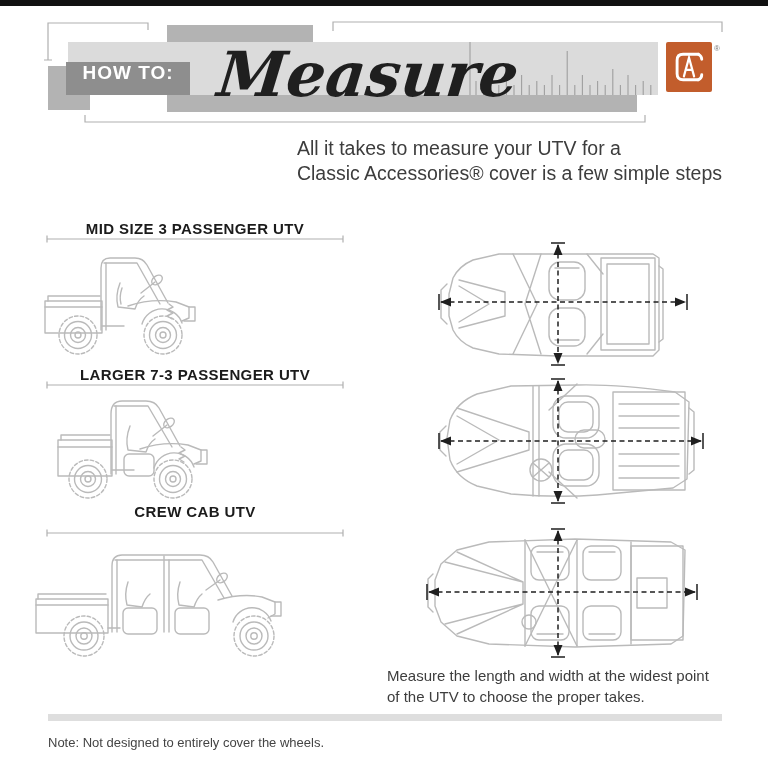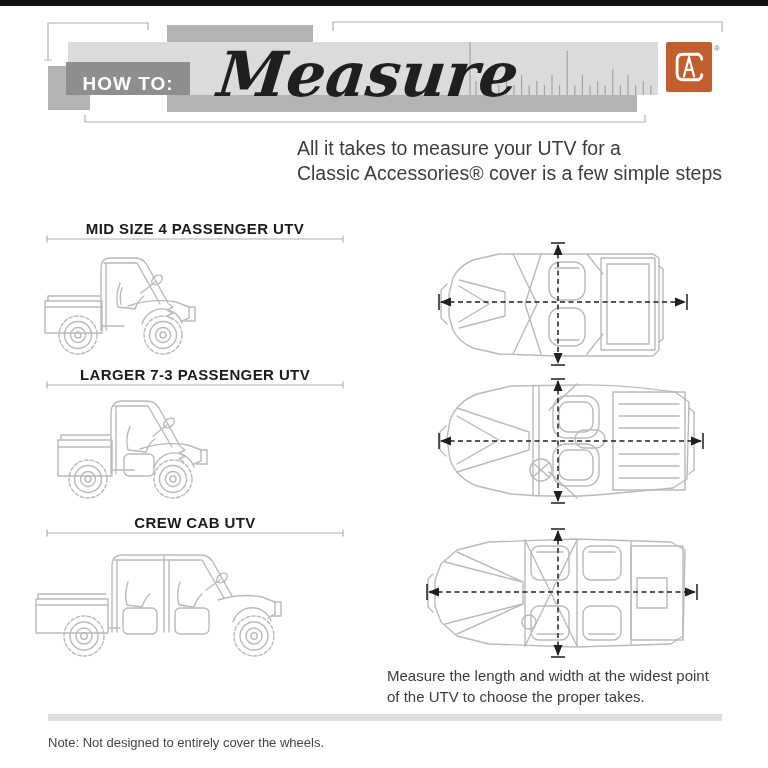--- a/index.html
+++ b/index.html
@@ -6,33 +6,33 @@
   .canvas{position:relative;width:768px;height:768px;background:#fff;overflow:hidden;
           font-family:"Liberation Sans",sans-serif;}
   .abs{position:absolute;}
   .topbar{left:0;top:0;width:768px;height:6px;background:#111;}
   .deco-svg{left:0;top:0;width:768px;height:200px;}
   .block-top{left:167px;top:25px;width:146px;height:18px;background:#b3b3b3;}
   .light-bar{left:68px;top:42px;width:590px;height:53px;background:#dbdbdb;}
   .under-bar{left:167px;top:95px;width:470px;height:17px;background:#b3b3b3;}
   .left-square{left:48px;top:66px;width:42px;height:44px;background:#b3b3b3;}
   .howto-box{left:66px;top:62px;width:124px;height:33px;background:#8e8e8e;
-             display:flex;align-items:flex-end;justify-content:center;}
+             display:flex;align-items:flex-start;justify-content:center;}
   .howto-box span{color:#fff;font-weight:bold;font-size:19px;letter-spacing:1px;}
   .ruler{left:468px;top:42px;width:190px;height:53px;}
   .script-title{left:218px;top:44px;font-family:"DejaVu Serif",serif;font-style:italic;
                 font-weight:bold;font-size:62px;color:#1f1f1f;line-height:1;
                 transform:skewX(-6deg);}
   .logo-box{left:666px;top:42px;width:46px;height:50px;background:#c25d2c;border-radius:2px;
             display:flex;align-items:center;justify-content:center;}
   .logo-reg{left:714px;top:44px;font-size:8px;color:#777;}
   .subtitle{right:46px;top:136px;text-align:left;font-size:19.5px;line-height:25px;color:#3d3d3d;}
   .sec-label{width:298px;text-align:center;font-size:15px;font-weight:bold;
              color:#1b1b1b;letter-spacing:.4px;}
-  .lbl1{left:46px;top:220px;} .lbl2{left:46px;top:366px;} .lbl3{left:46px;top:514px;}
+  .lbl1{left:46px;top:220px;} .lbl2{left:46px;top:366px;} .lbl3{left:46px;top:503px;}
   .rule{width:298px;height:10px;}
   .rul1{left:46px;top:234px;} .rul2{left:46px;top:380px;} .rul3{left:46px;top:528px;}
   .instruction{left:387px;top:665px;font-size:15px;line-height:21px;color:#3d3d3d;}
   .divider{left:48px;top:714px;width:674px;height:7px;background:#dedede;}
   .footnote{left:48px;top:735px;font-size:13px;color:#444;text-align:right;}
   .art{stroke:#bababa;fill:none;stroke-width:1.4;stroke-linejoin:round;stroke-linecap:round;}
   .msr{stroke:#1f1f1f;fill:none;stroke-width:1.5;}
   .msrf{fill:#1f1f1f;stroke:none;}
   .thin{stroke:#b0b0b0;fill:none;stroke-width:1.2;}
 </style>
@@ -76,21 +76,21 @@
       </g>
     </svg>
   </div>
   <div class="abs logo-reg">®</div>
 
   <div class="abs subtitle">
     <div>All it takes to measure your UTV for a</div>
     <div>Classic Accessories® cover is a few simple steps</div>
   </div>
 
-  <div class="abs sec-label lbl1">MID SIZE 4 PASSENGER UTV</div>
+  <div class="abs sec-label lbl1">MID SIZE 3 PASSENGER UTV</div>
   <svg class="abs rule rul1" viewBox="0 0 298 10">
     <path class="thin" d="M1,1.5 V8.5 M1,5 H297 M297,1.5 V8.5"></path>
   </svg>
   <div class="abs sec-label lbl2">LARGER 7-3 PASSENGER UTV</div>
   <svg class="abs rule rul2" viewBox="0 0 298 10">
     <path class="thin" d="M1,1.5 V8.5 M1,5 H297 M297,1.5 V8.5"></path>
   </svg>
   <div class="abs sec-label lbl3">CREW CAB UTV</div>
   <svg class="abs rule rul3" viewBox="0 0 298 10">
     <path class="thin" d="M1,1.5 V8.5 M1,5 H297 M297,1.5 V8.5"></path>

